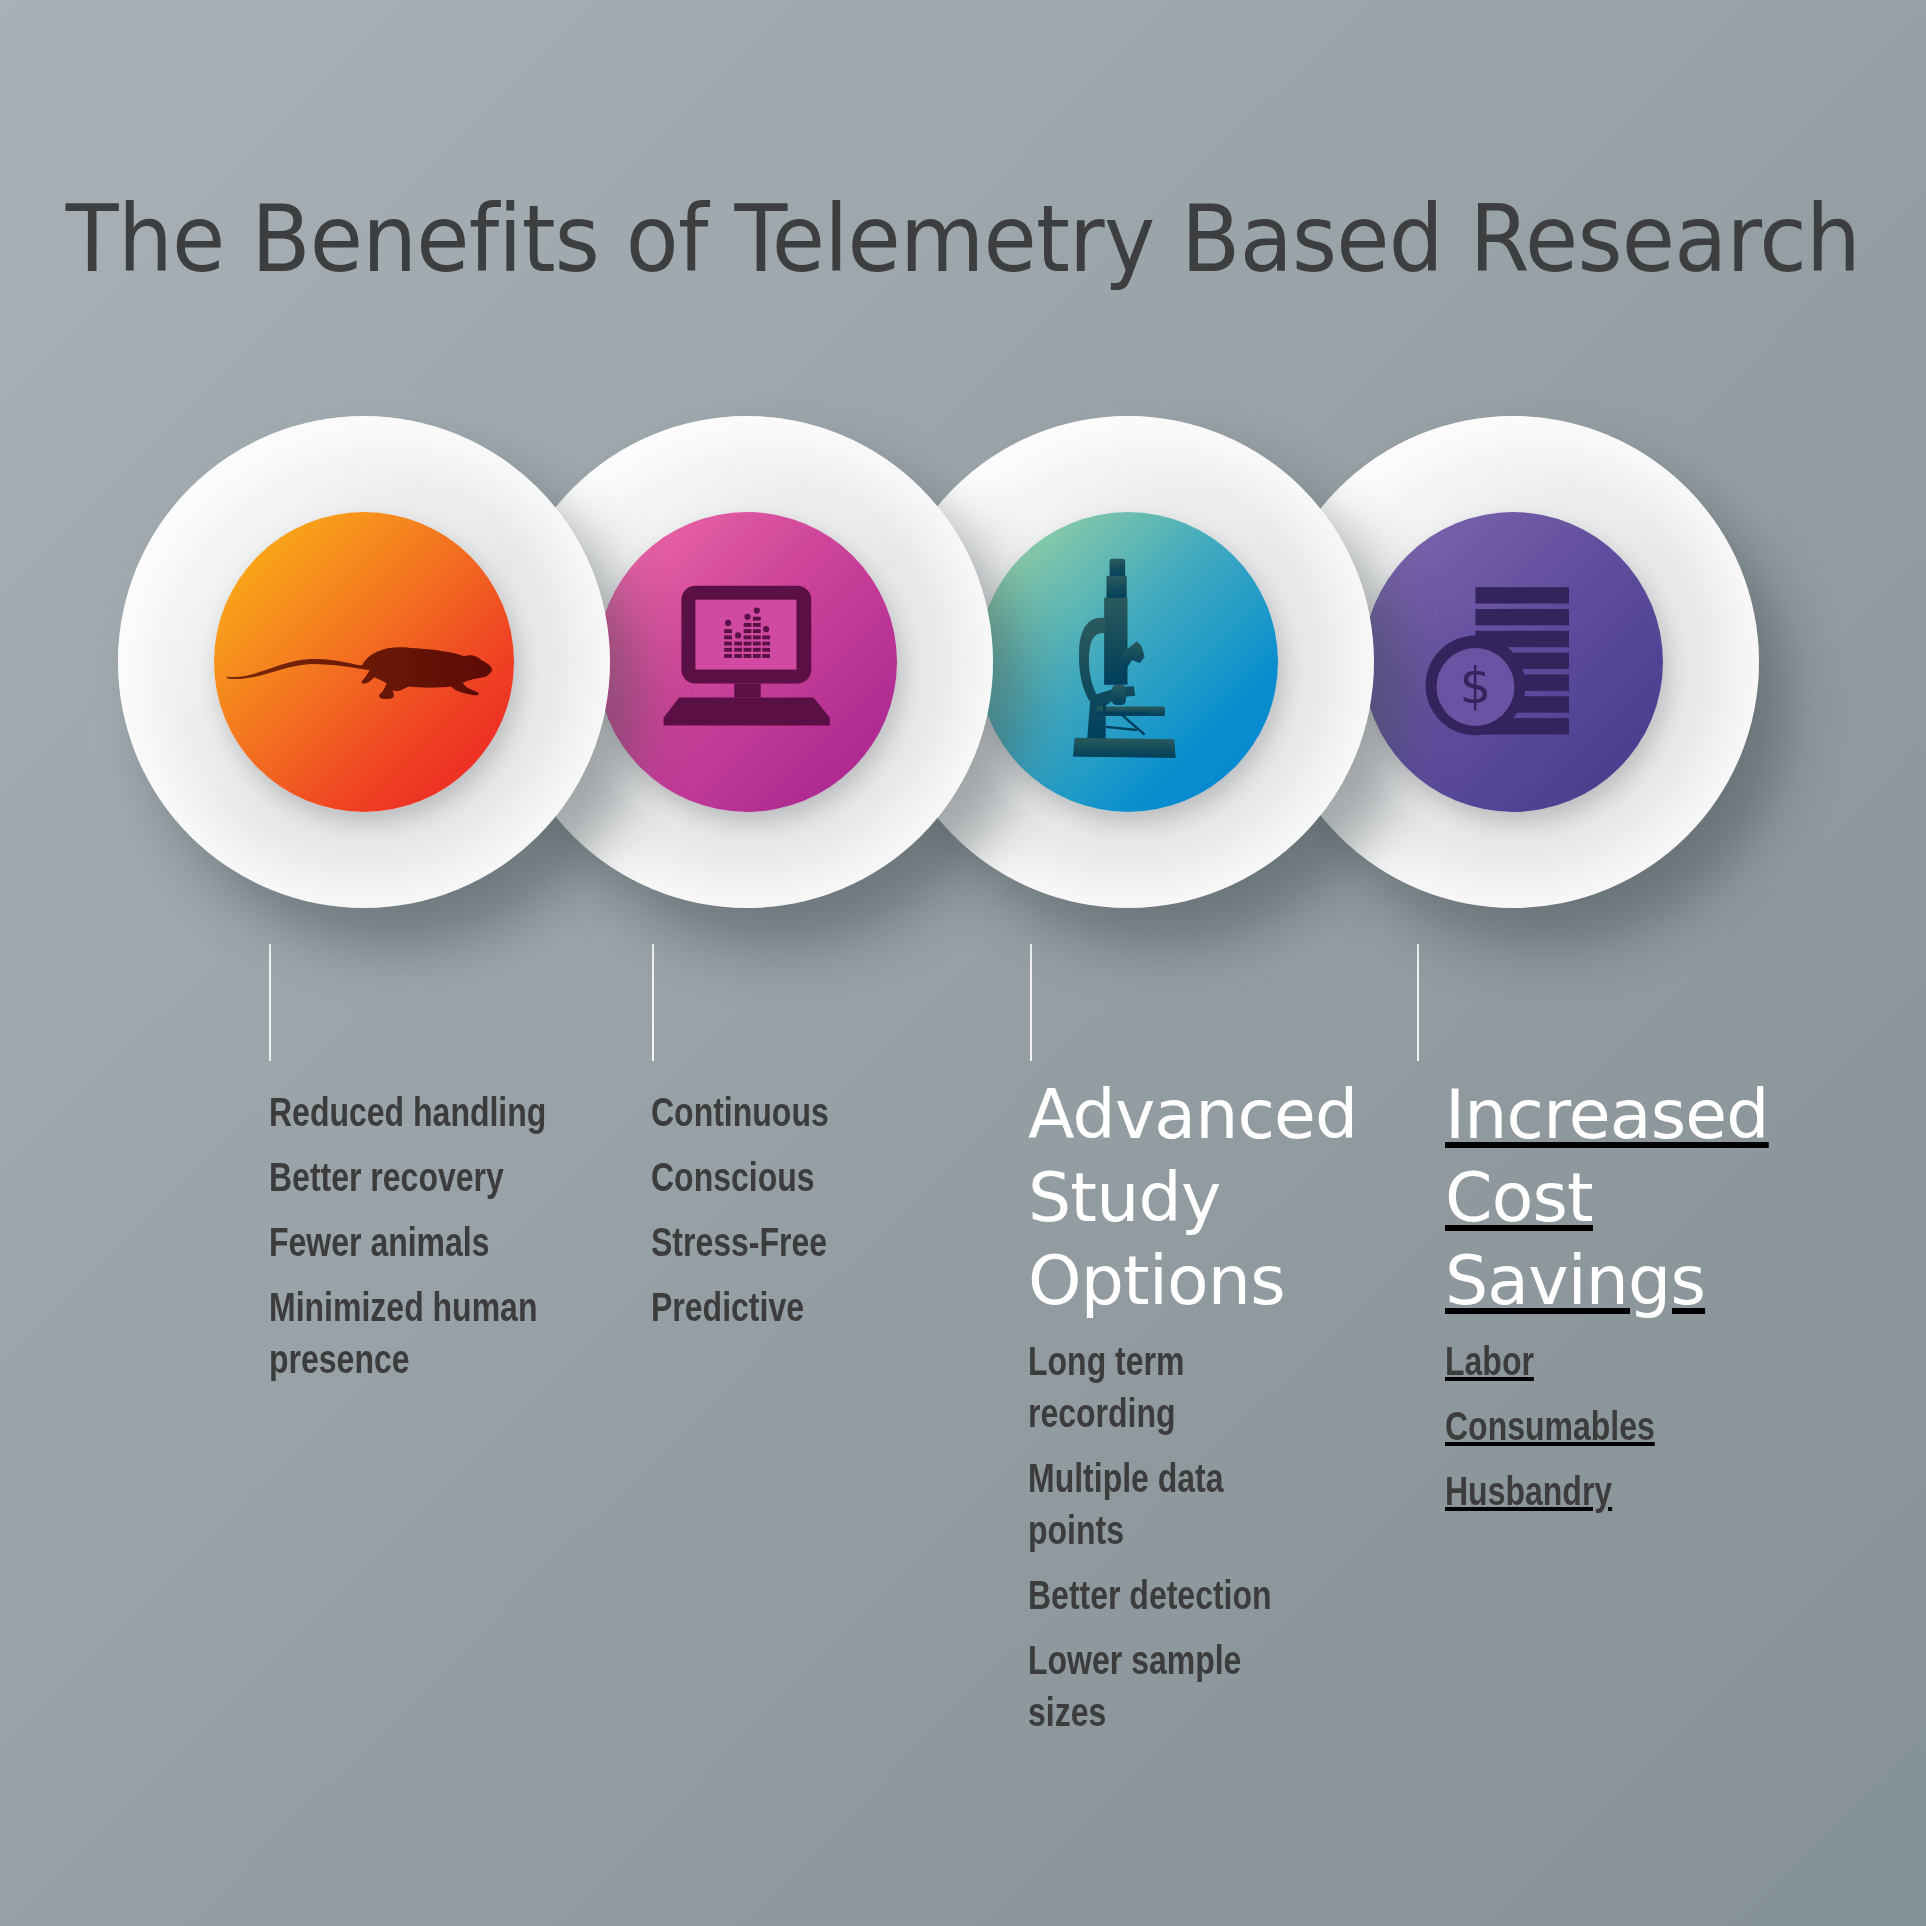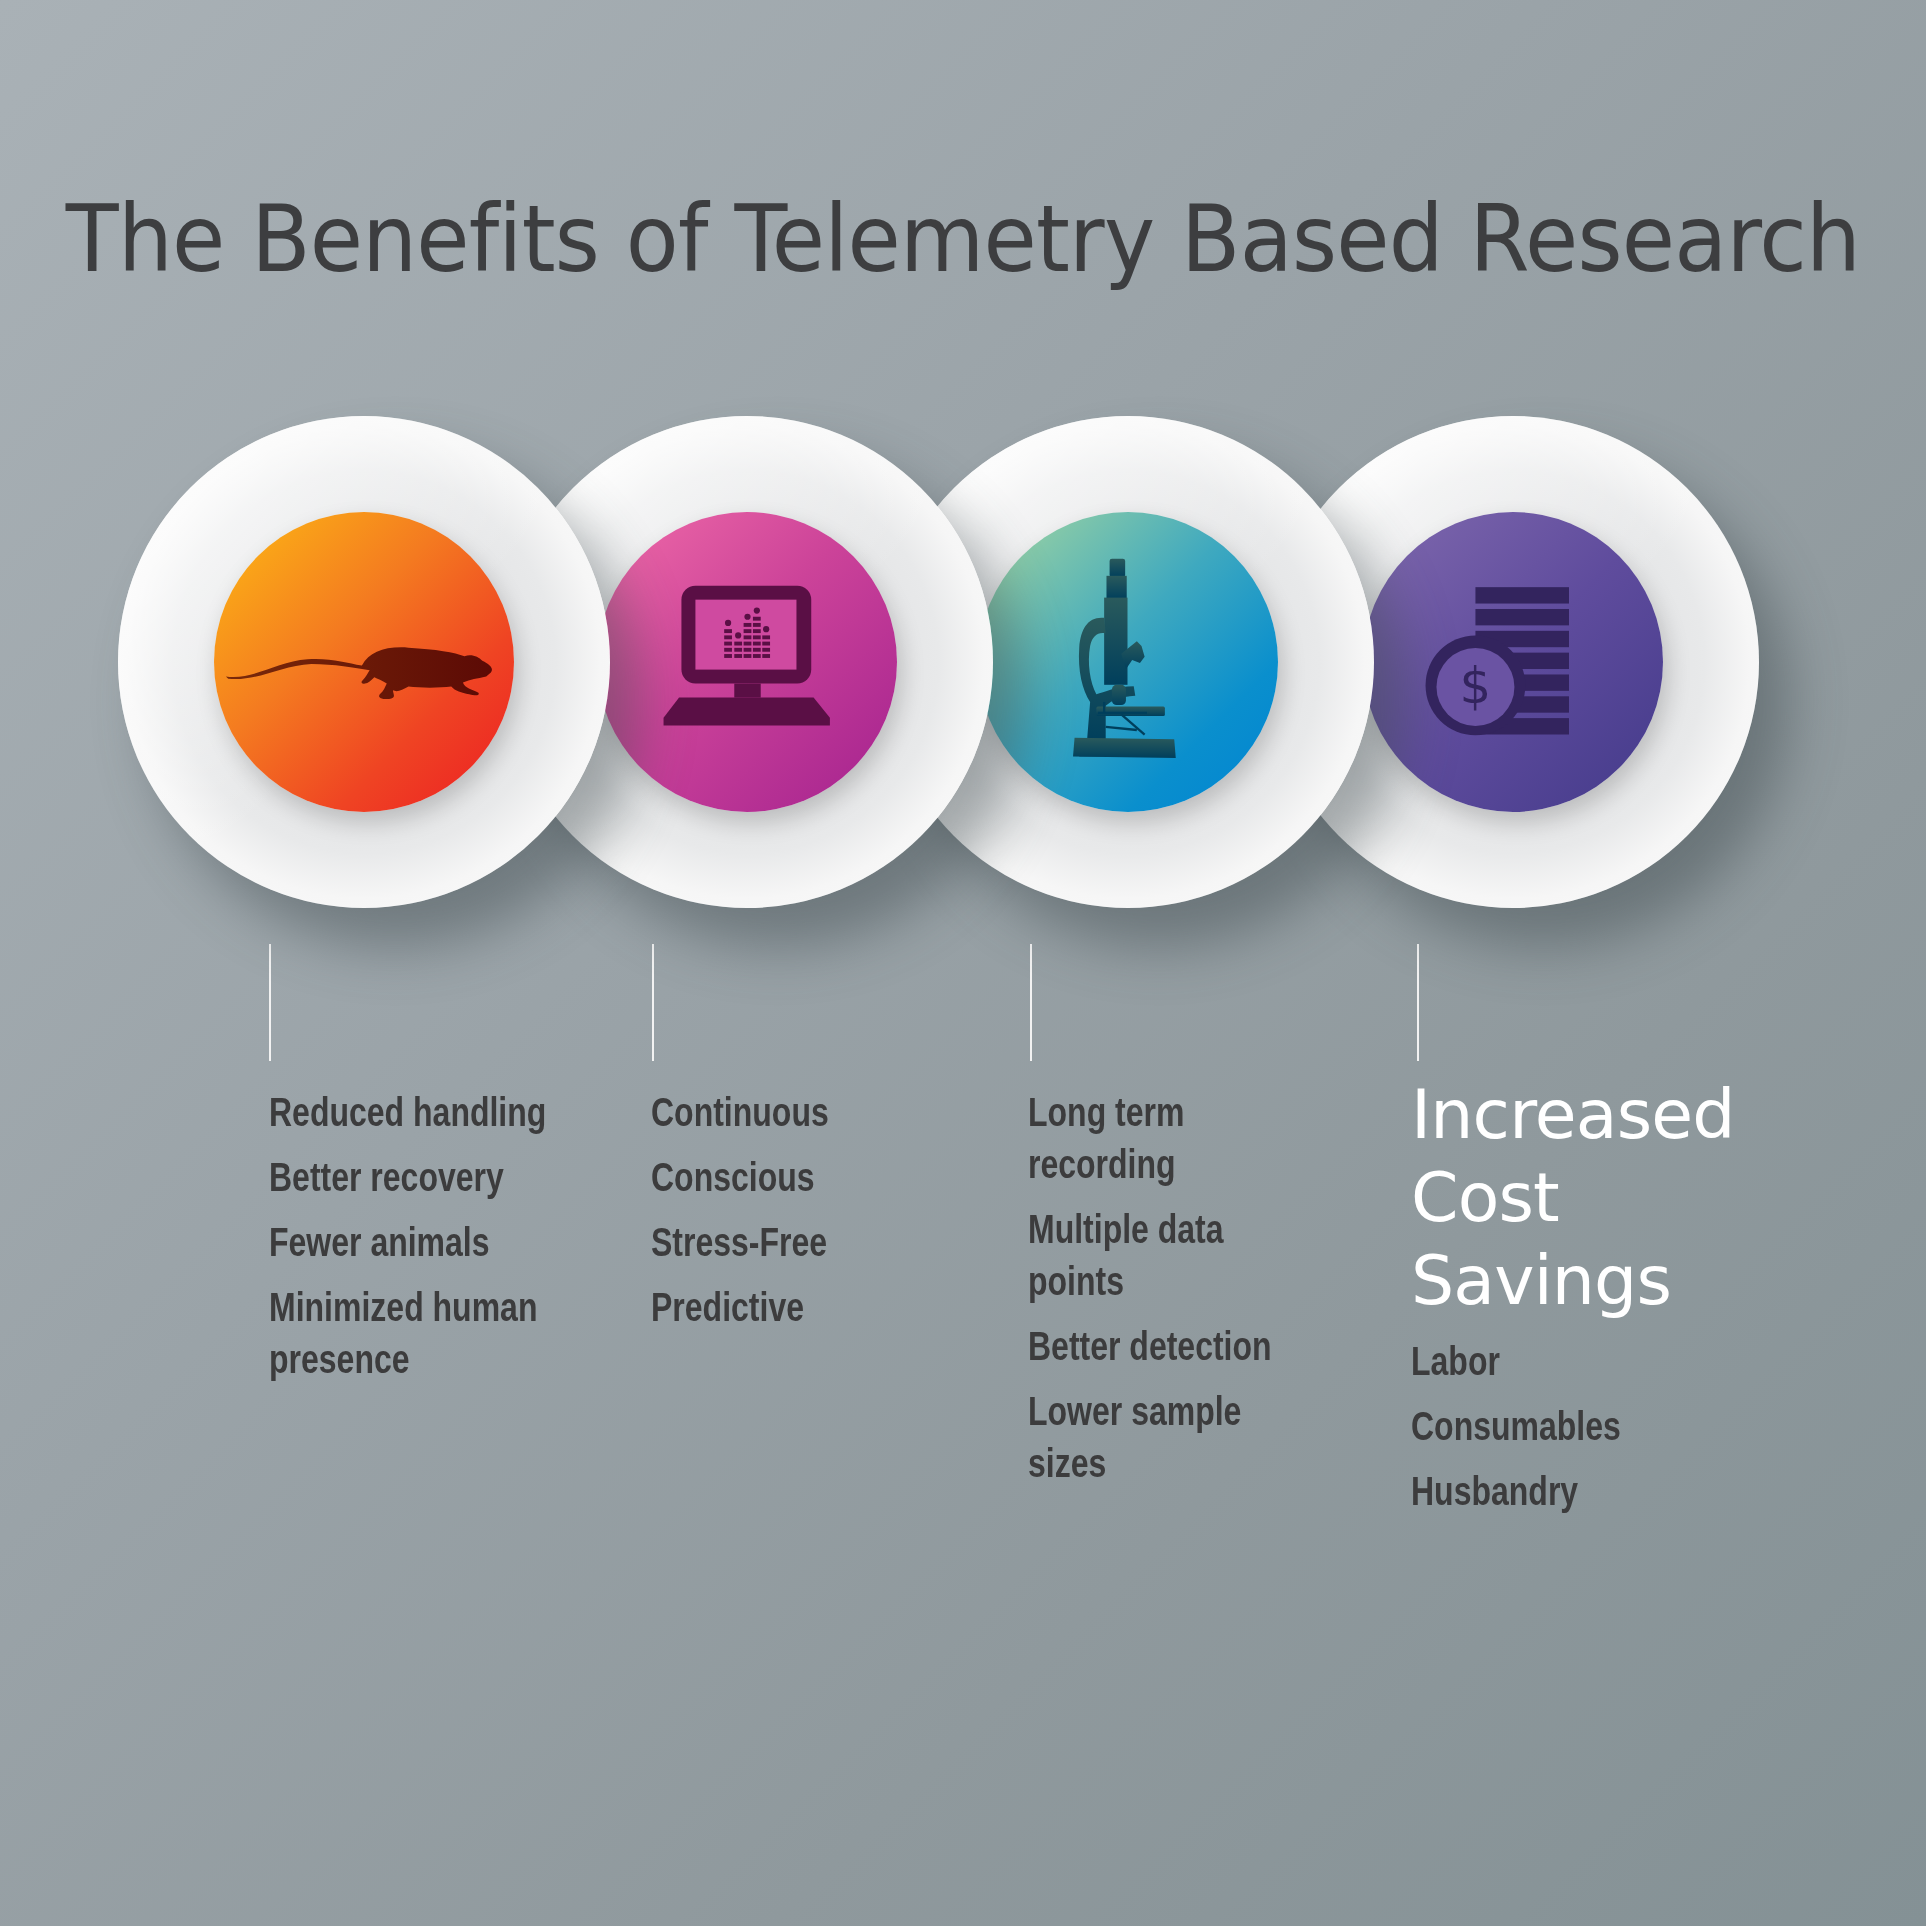--- a/index.html
+++ b/index.html
@@ -177,32 +177,35 @@
 <div class="col" style="left:651px;">
   <ul class="bullets">
     <li>Continuous</li>
     <li>Conscious</li>
     <li>Stress-Free</li>
     <li>Predictive</li>
   </ul>
 </div>
 
 <div class="col" style="left:1028px;">
+  <h2 class="heading">Advanced
+Study
+Options</h2>
   <ul class="bullets">
     <li>Long term
 recording</li>
     <li>Multiple data
 points</li>
     <li>Better detection</li>
     <li>Lower sample
 sizes</li>
   </ul>
 </div>
 
-<div class="col" style="left:1411px;">
+<div class="col" style="left:1445px;text-decoration:underline;">
   <h2 class="heading">Increased
 Cost
 Savings</h2>
   <ul class="bullets">
     <li>Labor</li>
     <li>Consumables</li>
     <li>Husbandry</li>
   </ul>
 </div>
 

